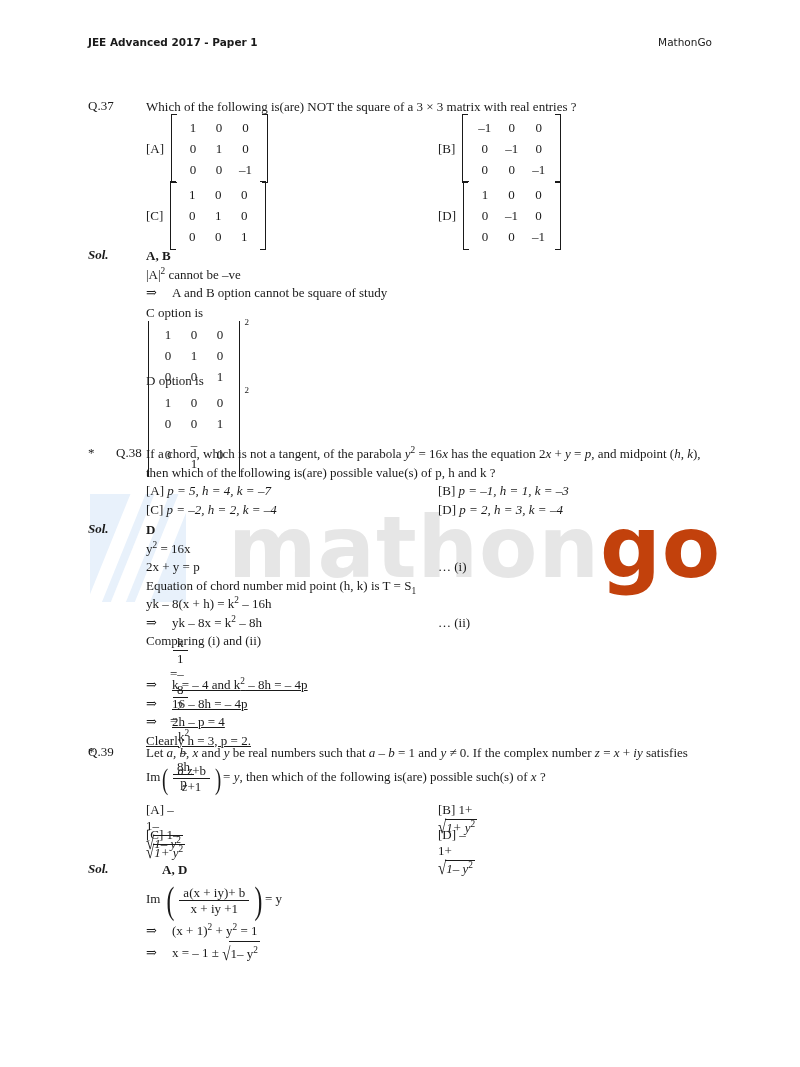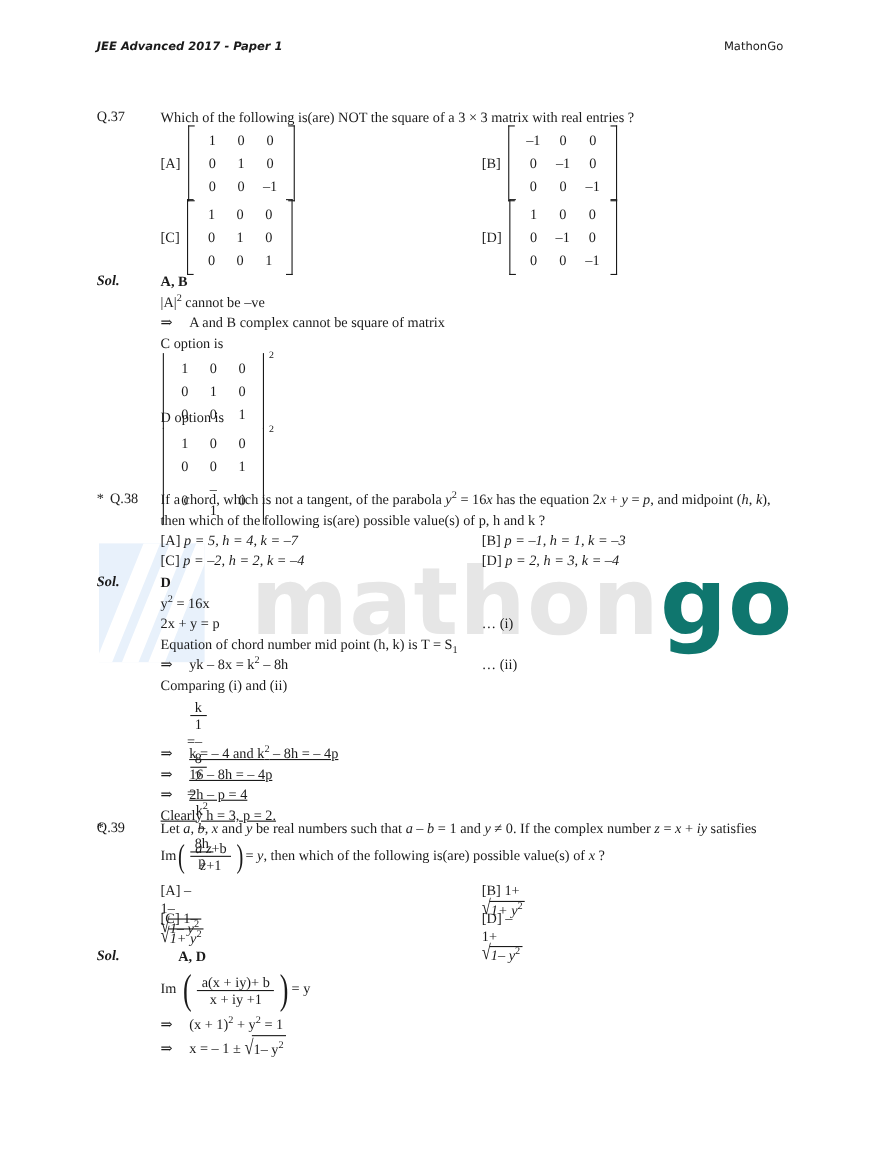--- a/index.html
+++ b/index.html
@@ -53,32 +53,32 @@
     left: 228px;
     top: 498px;
     font-family: "DejaVu Sans", "Liberation Sans", sans-serif;
     font-size: 85px;
     font-weight: bold;
     letter-spacing: 1px;
     line-height: 100px;
     white-space: nowrap;
   }
   .wm-a { color: #e6e6e6; }
-  .wm-b { color: #0f766e; }
+  .wm-b { color: #c2410c; }
 
   
   .hdr {
     position: absolute;
     top: 36px;
     font-family: "DejaVu Sans", "Liberation Sans", sans-serif;
     font-size: 10.5px;
     color: #1a1a1a;
     z-index: 3;
   }
-  .hdr-left { left: 88px; font-style: italic; font-weight: bold; }
+  .hdr-left { left: 88px; font-weight: bold; }
   .hdr-right { right: 88px; }
   .ftr {
     position: absolute;
     top: 1018px;
     left: 0; width: 800px;
     text-align: center;
     font-family: "DejaVu Sans", "Liberation Sans", sans-serif;
     font-size: 10.5px;
     color: #1a1a1a;
     z-index: 3;
@@ -372,21 +372,21 @@
           </span>
         </div>
       </div>
     </div>
 
     <div class="block" style="left:88px; top:247px;">
       <div class="sol-label" style="left:0; top:0;">Sol.</div>
       <div class="sol-col" style="left:58px; top:0; width:600px;">
         <div class="line bold">A, B</div>
         <div class="line"><span>|A|</span><sup>2</sup><span> cannot be –ve</span></div>
-        <div class="line"><span class="arrow">⇒</span><span>A and B complex cannot be square of matrix</span></div>
+        <div class="line"><span class="arrow">⇒</span><span>A and B option cannot be square of study</span></div>
       </div>
 
       <div style="position:absolute; left:58px; top:56px;">
         <span class="det-lbl">C option is</span><span class="matrix det">
           <table>
             <tbody>
                 <tr>
                   <td>1</td>
                 <td>0</td>
                 <td>0</td>
@@ -428,21 +428,21 @@
                 </tr>
           </tbody>
             </table>
           <span class="det-pow">2</span>
         </span>
       </div>
     </div>
 
     <div class="block" style="left:88px; top:445px;">
       <div style="position:absolute; left:0; top:0; font-size:13px;">*</div>
-      <div class="q-label" style="left:12px; top:0;">Q.38</div>
+      <div class="q-label" style="left:28px; top:0;">Q.38</div>
 
       <div class="body-col" style="left:58px; top:0; width:640px;">
         <div class="line"><span>If a chord, which is not a tangent, of the parabola </span><span class="it">y</span><sup>2</sup><span> = 16</span><span class="it">x</span><span> has the equation 2</span><span class="it">x</span><span> + </span><span class="it">y</span><span> = </span><span class="it">p</span><span>, and midpoint (</span><span class="it">h</span><span>, </span><span class="it">k</span><span>),</span></div>
         <div class="line">then which of the following is(are) possible value(s) of p, h and k ?</div>
         <div class="opt-row">
           <span class="opt-a"><span>[A]</span> <span class="it">p = 5, h = 4, k = –7</span></span>
           <span class="opt-b"><span>[B]</span> <span class="it">p = –1, h = 1, k = –3</span></span>
         </div>
         <div class="opt-row">
           <span class="opt-a"><span>[C]</span> <span class="it">p = –2, h = 2, k = –4</span></span>
@@ -451,20 +451,21 @@
       </div>
     </div>
 
     <div class="block" style="left:88px; top:521px;">
       <div class="sol-label" style="left:0; top:0;">Sol.</div>
       <div class="sol-col" style="left:58px; top:0; width:640px;">
         <div class="line bold">D</div>
         <div class="line"><span>y</span><sup>2</sup><span> = 16x</span></div>
         <div class="line" style="position:relative;"><span>2x + y = p</span><span class="ref">… (i)</span></div>
         <div class="line"><span>Equation of chord number mid point (h, k) is T = S</span><sub>1</sub></div>
+        <div class="line"><span>yk – 8(x + h) = k</span><sup>2</sup><span> – 16h</span></div>
         <div class="line" style="position:relative;"><span class="arrow">⇒</span><span>yk – 8x = k</span><sup>2</sup><span> – 8h</span><span class="ref">… (ii)</span></div>
         <div class="line">Comparing (i) and (ii)</div>
       </div>
 
       <div style="position:absolute; left:82px; top:114px; font-size:13px;">
         <span class="frac">
           <span class="num">k</span>
           <span class="den">1</span>
         </span><span>=</span><span>–</span><span class="frac">
           <span class="num">8</span>
@@ -488,21 +489,21 @@
       <div class="q-label" style="left:0; top:0;">Q.39</div>
 
       <div class="body-col" style="left:58px; top:0; width:660px;">
         <div class="line"><span>Let </span><span class="it">a, b, x</span><span> and </span><span class="it">y</span><span> be real numbers such that </span><span class="it">a – b</span><span> = 1 and </span><span class="it">y</span><span> ≠ 0. If the complex number </span><span class="it">z</span><span> = </span><span class="it">x</span><span> + </span><span class="it">iy</span><span> satisfies</span></div>
       </div>
 
       <div style="position:absolute; left:58px; top:19px; font-size:13px; white-space:nowrap;">
         <span>Im</span><span class="paren-big">(</span><span class="frac">
           <span class="num"><span class="it">a z</span><span>+b</span></span>
           <span class="den"><span class="it">z</span><span>+1</span></span>
-        </span><span class="paren-big">)</span><span>= </span><span class="it">y</span><span>, then which of the following is(are) possible value(s) of </span><span class="it">x</span><span> ?</span>
+        </span><span class="paren-big">)</span><span>= </span><span class="it">y</span><span>, then which of the following is(are) possible such(s) of </span><span class="it">x</span><span> ?</span>
       </div>
 
       <div style="position:absolute; left:58px; top:58px; font-size:13px;">
         <span class="opt-a"><span>[A]</span> <span>–1–</span><span class="rad"><span class="sign">√</span><span class="bar"><span class="it">1– y</span><sup>2</sup></span></span></span>
         <span class="opt-b"><span>[B]</span> <span>1+</span><span class="rad"><span class="sign">√</span><span class="bar"><span class="it">1+ y</span><sup>2</sup></span></span></span>
       </div>
 
       <div style="position:absolute; left:58px; top:83px; font-size:13px;">
         <span class="opt-a"><span>[C]</span> <span>1–</span><span class="rad"><span class="sign">√</span><span class="bar"><span class="it">1+ y</span><sup>2</sup></span></span></span>
         <span class="opt-b"><span>[D]</span> <span>–1+</span><span class="rad"><span class="sign">√</span><span class="bar"><span class="it">1– y</span><sup>2</sup></span></span></span>

